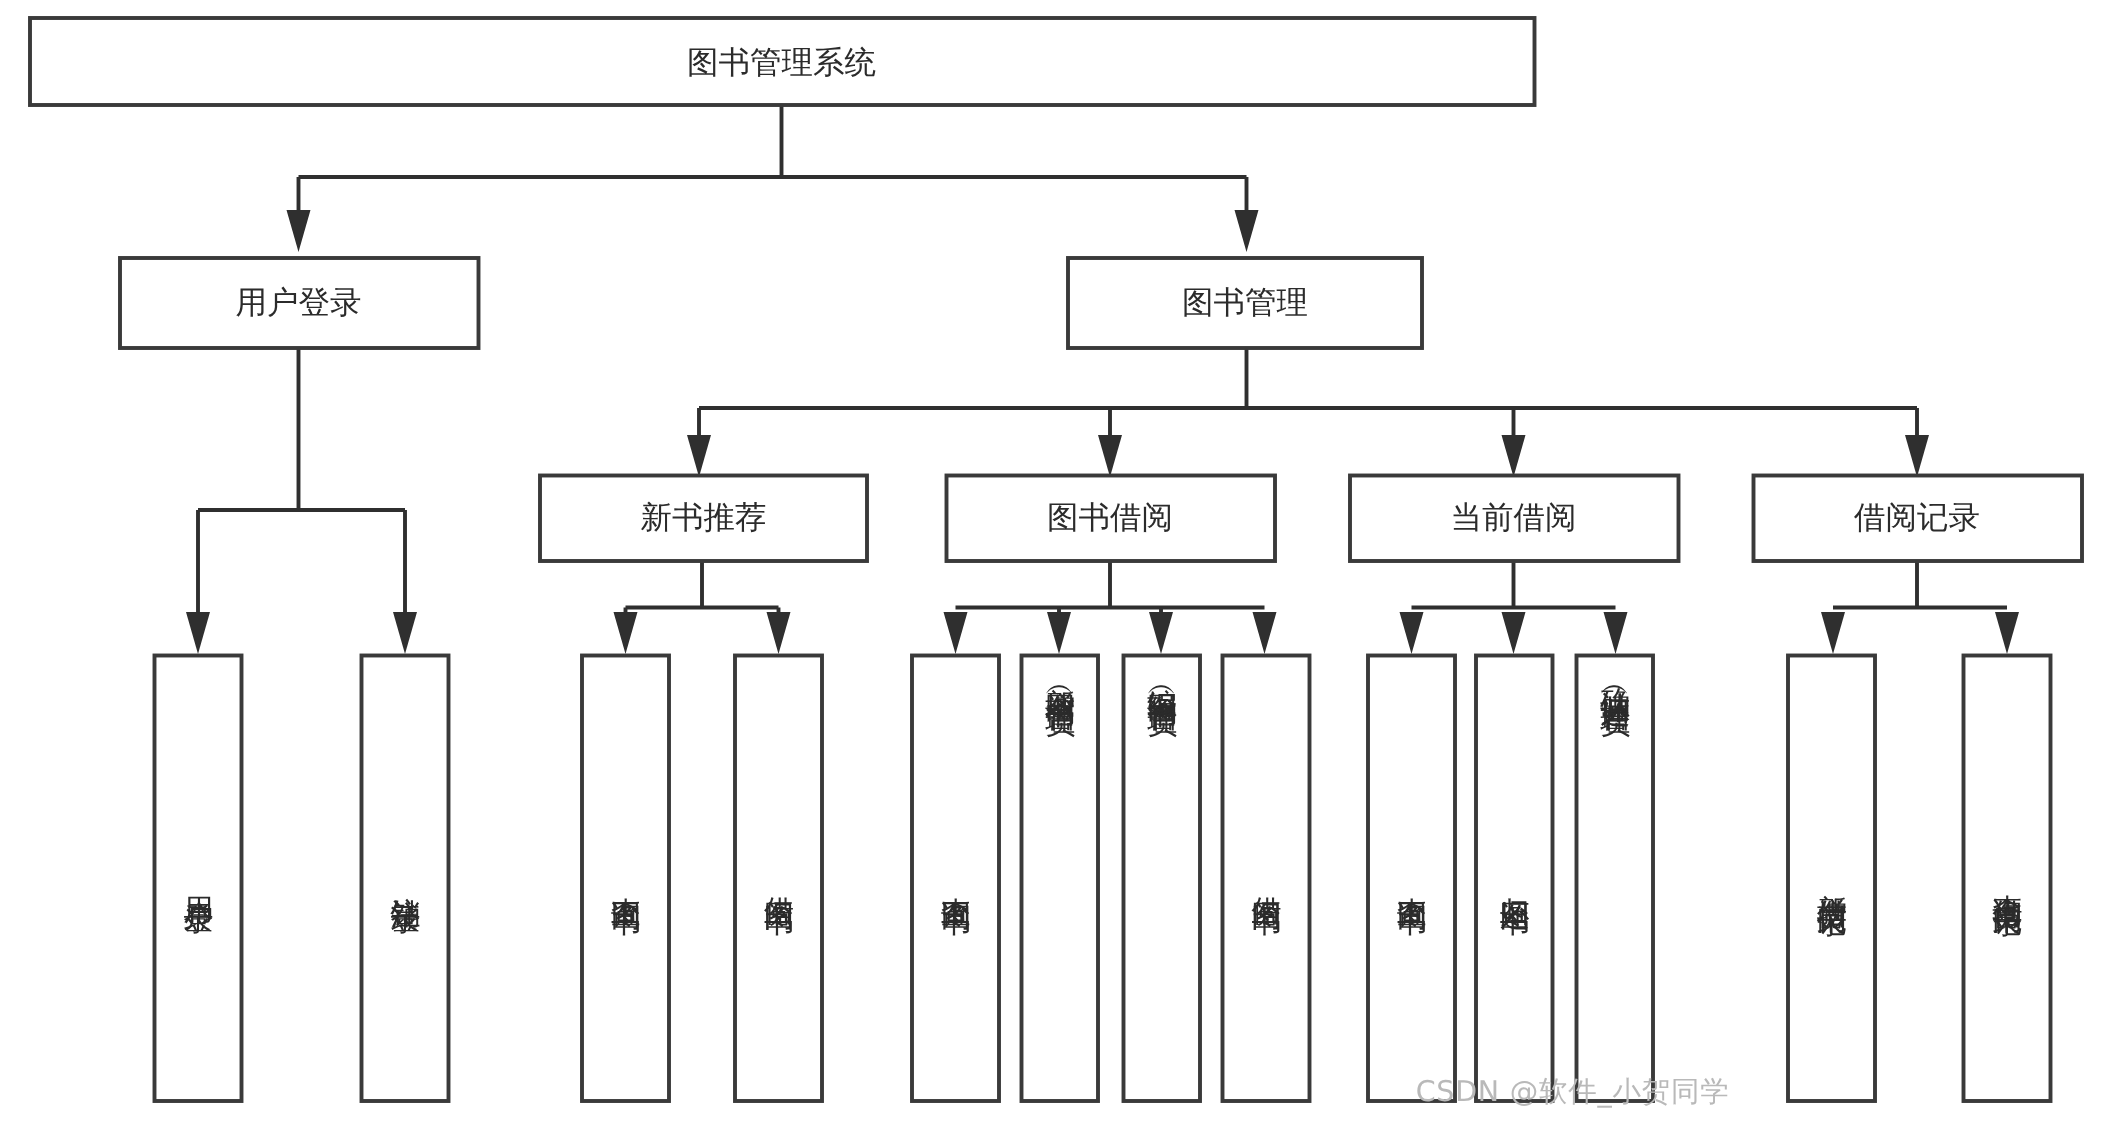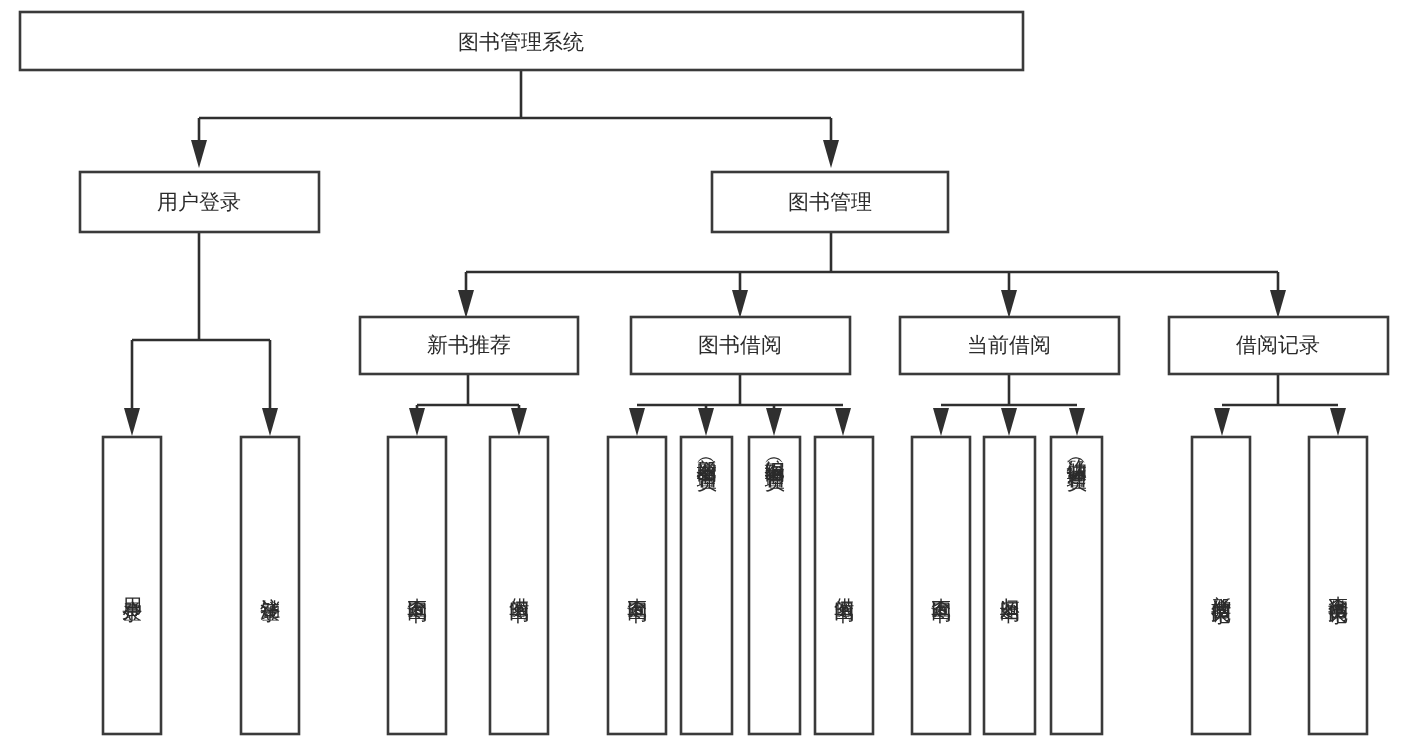--- a/index.html
+++ b/index.html
@@ -245,14 +245,15 @@
     <span class="leaf-label-v">确认归还（管理员）</span>
   </div>
 
   <div class="leaf-label-wrap" style="left:1192px; top:437px; width:58px; height:297px;">
     <span class="leaf-label-v">新增借阅记录</span>
   </div>
   <div class="leaf-label-wrap" style="left:1309px; top:437px; width:58px; height:297px;">
     <span class="leaf-label-v">查询借阅记录</span>
   </div>
 
+  <div id="watermark">CSDN @软件_小贺同学</div>
 
 </div>
 
 </body></html>

